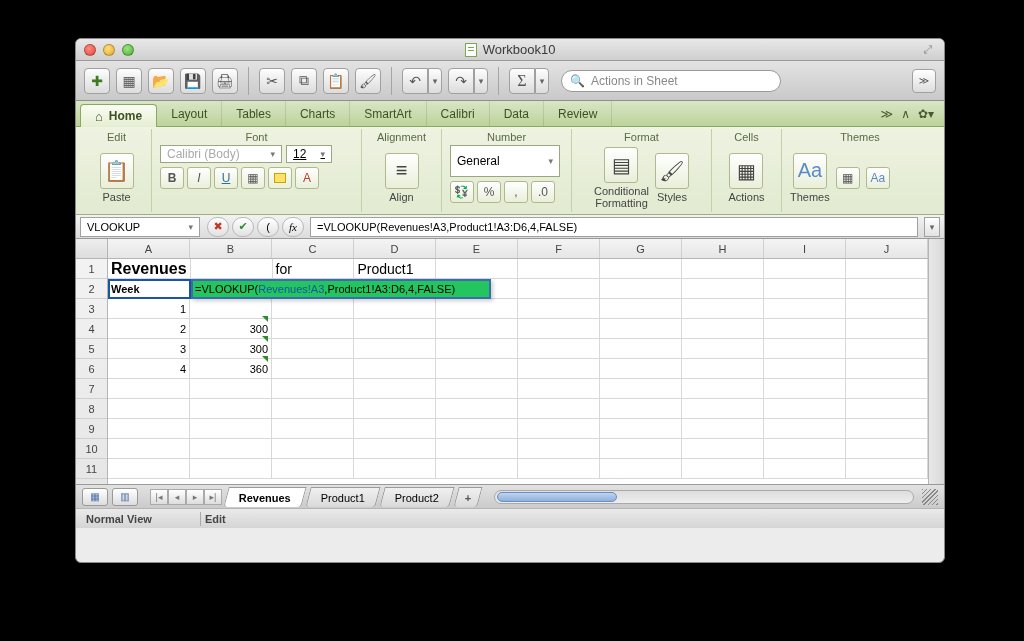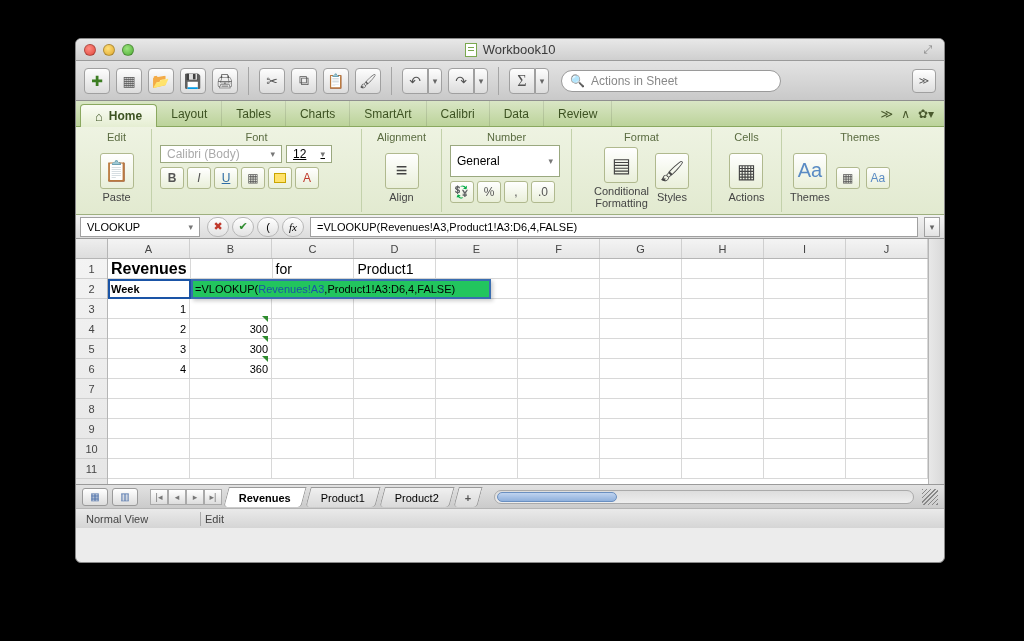--- a/index.html
+++ b/index.html
@@ -138,21 +138,21 @@
   .stab span { transform: skewX(15deg); }
   .stab.active { background:#fff; font-weight:bold; }
   .stab.add { padding: 0 8px; font-weight:bold; color:#555;}
   .hscroll { flex:1; height:14px; margin-left:10px; border:1px solid #aaa; border-radius:7px; background:linear-gradient(#ddd,#eee); position:relative;}
   .hscroll .thumb { position:absolute; left:2px; top:1px; width:120px; height:10px; border-radius:5px; background:linear-gradient(#bfd3ef,#8fb0dc); border:1px solid #6a8fc0;}
   .resize { width:16px; height:16px; margin-left:4px;
     background: repeating-linear-gradient(135deg,#888 0 1px, transparent 1px 3px);}
 
   .status {
     height:20px; background:linear-gradient(#eaeaea,#d5d5d5); border-top:1px solid #b5b5b5;
-    display:flex; align-items:center; font-size:11px; color:#444; padding:0 10px; gap:4px;
+    display:flex; align-items:center; font-size:11px; color:#444; padding:0 10px; gap:4px;font-weight:bold;
   }
   .status .s1 { width:110px; }
   .status .vsep { width:1px; height:14px; background:#aaa; }
 </style>
 </head>
 <body>
 
 <div class="window">
 
   <div class="titlebar">

